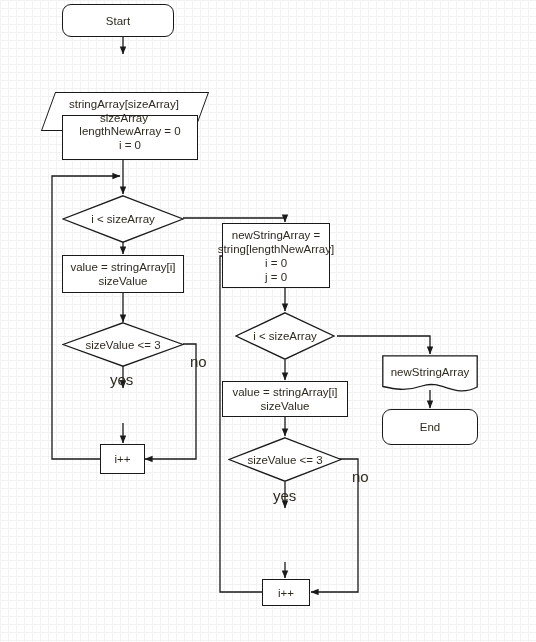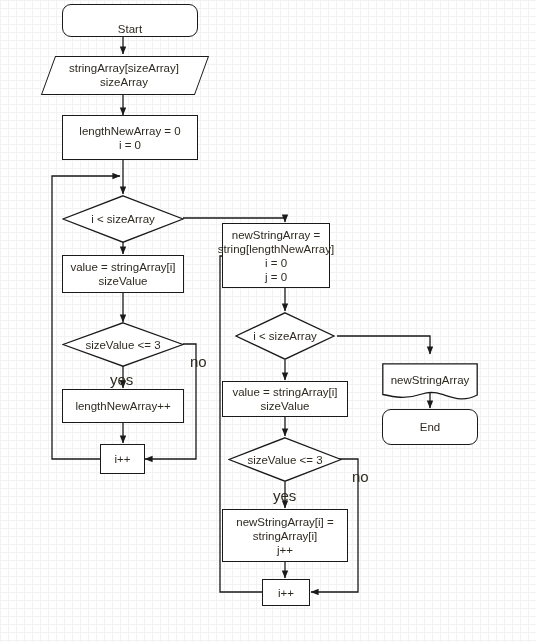--- a/index.html
+++ b/index.html
@@ -34,20 +34,21 @@
     align-items:center;
     justify-content:center;
     text-align:center;
     white-space:pre-line;
   }
   .terminator{ border-radius:9px; }
   .io{
     border:none;
     background:transparent;
     padding:0;
+    margin-top:36px;
   }
   .io .io-inner{
     position:absolute;left:0;top:0;width:100%;height:100%;
     background:#ffffff;
     border:1.3px solid #1a1a1a;
     transform:skewX(-20deg);
   }
   .io .io-text{
     position:relative;z-index:2;width:100%;
     display:flex;align-items:center;justify-content:center;text-align:center;
@@ -58,21 +59,21 @@
   }
   .decision .dia{
     position:absolute;left:0;top:0;width:100%;height:100%;
   }
   .decision .dia-text{
     position:relative;z-index:2;width:100%;
     display:flex;align-items:center;justify-content:center;
     text-align:center;white-space:pre-line;
   }
   .doc{
-    border:none;background:transparent;margin-top:8px;
+    border:none;background:transparent;
   }
   .doc .doc-shape{position:absolute;left:0;top:0;width:100%;height:100%;}
   .doc .doc-text{
     position:relative;z-index:2;width:100%;
     display:flex;align-items:center;justify-content:center;
     text-align:center;
   }
   .edge-label{
     position:absolute;
     font-size:15px;
@@ -127,21 +128,21 @@
       <path d="M285,562 L285,578" marker-end="url(#arrow)"></path>
 
       <path d="M337,459 L358,459 L358,592 L311,592" marker-end="url(#arrow)"></path>
 
       <path d="M337,336 L430,336 L430,354" marker-end="url(#arrow)"></path>
 
       <path d="M430,390 L430,408" marker-end="url(#arrow)"></path>
     </g>
   </svg>
 
-  <div class="node terminator" style="left:62px;top:4px;width:136px;height:33px;align-items:flex-end;">
+  <div class="node terminator" style="left:62px;top:4px;width:112px;height:33px;">
     <span>Start</span>
   </div>
 
   <div class="node io" style="left:48px;top:56px;width:152px;height:37px;">
     <div class="io-inner"></div>
     <div class="io-text">stringArray[sizeArray]
 sizeArray</div>
   </div>
 
   <div class="node" style="left:62px;top:115px;width:136px;height:45px;">
@@ -161,23 +162,20 @@
 sizeValue</span>
   </div>
 
   <div class="node decision" style="left:62px;top:322px;width:122px;height:45px;">
     <svg class="dia" viewBox="0 0 122 45" preserveAspectRatio="none">
       <polygon points="61,0.8 121,22.5 61,44.2 1,22.5" fill="#ffffff" stroke="#1a1a1a" stroke-width="1.3"></polygon>
     </svg>
     <div class="dia-text">sizeValue &lt;= 3</div>
   </div>
 
-  <div class="node" style="left:62px;top:389px;width:122px;height:34px;">
-    <span>lengthNewArray++</span>
-  </div>
 
   <div class="node" style="left:100px;top:444px;width:45px;height:30px;">
     <span>i++</span>
   </div>
 
   <div class="node" style="left:222px;top:223px;width:108px;height:65px;">
     <span>newStringArray =
 string[lengthNewArray]
 i = 0
 j = 0</span>
@@ -195,25 +193,20 @@
 sizeValue</span>
   </div>
 
   <div class="node decision" style="left:228px;top:437px;width:114px;height:45px;">
     <svg class="dia" viewBox="0 0 114 45" preserveAspectRatio="none">
       <polygon points="57,0.8 113,22.5 57,44.2 1,22.5" fill="#ffffff" stroke="#1a1a1a" stroke-width="1.3"></polygon>
     </svg>
     <div class="dia-text">sizeValue  &lt;= 3</div>
   </div>
 
-  <div class="node" style="left:222px;top:509px;width:126px;height:53px;">
-    <span>newStringArray[i] =
-stringArray[i]
-j++</span>
-  </div>
 
   <div class="node" style="left:262px;top:579px;width:48px;height:27px;">
     <span>i++</span>
   </div>
 
   <div class="node doc" style="left:382px;top:355px;width:96px;height:40px;">
     <svg class="doc-shape" viewBox="0 0 96 40" preserveAspectRatio="none">
       <path d="M0.8,0.8 L95.2,0.8 L95.2,32 C72,44 60,24 40,31 C24,36.5 12,34 0.8,31.5 Z" fill="#ffffff" stroke="#1a1a1a" stroke-width="1.3"></path>
     </svg>
     <div class="doc-text" style="margin-top:-7px;">newStringArray</div>

